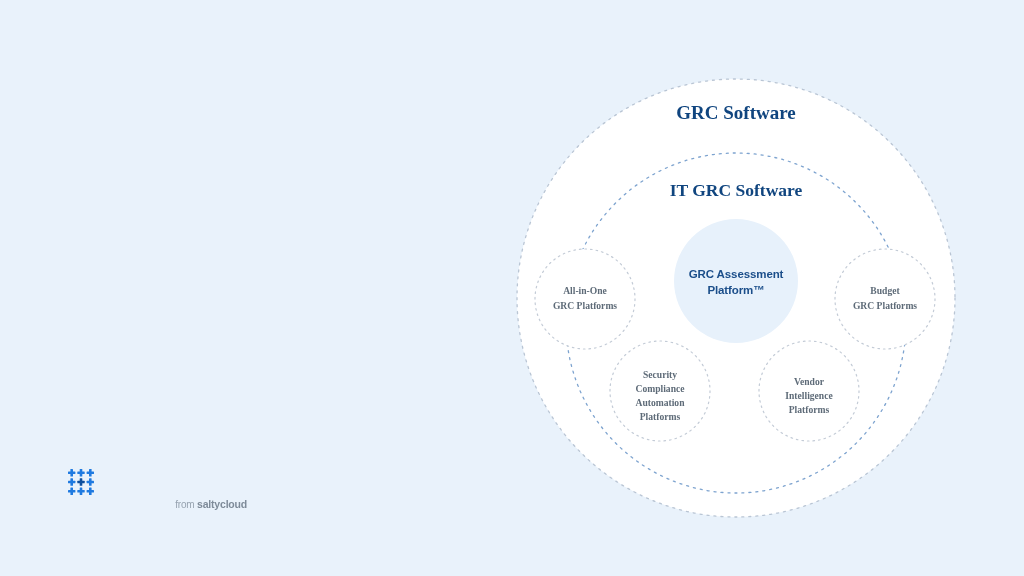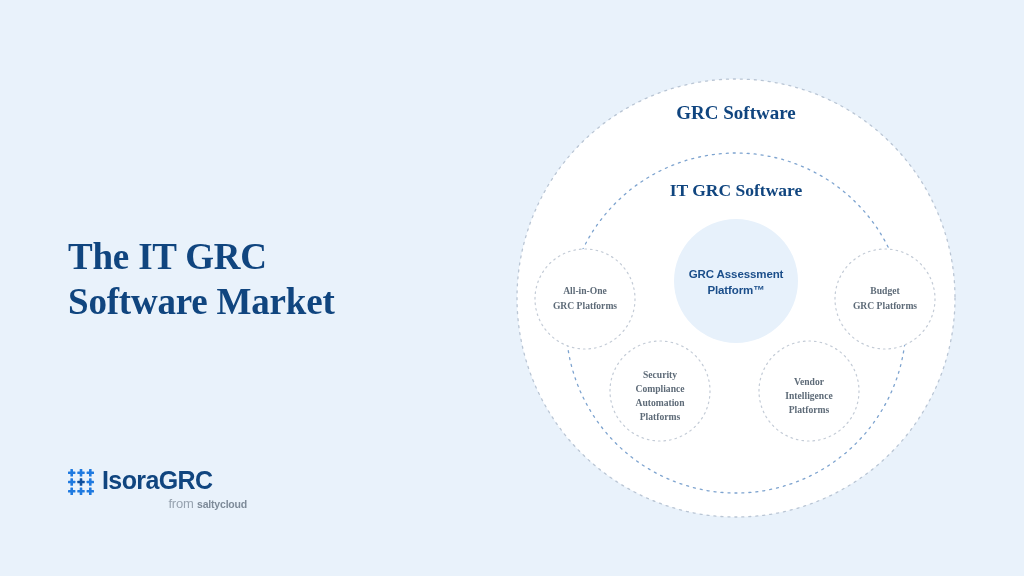--- a/index.html
+++ b/index.html
@@ -58,21 +58,21 @@
     text-align:right;
     font-family:"Liberation Sans", sans-serif;
     font-weight:700;
     font-size:10.5px;
     letter-spacing:-0.2px;
     color:#7e8b99;
     line-height:12px;
   }
   #logo-tagline .from {
     font-weight:400;
-    font-size:13px;
+    font-size:10px;
     color:#97a3b0;
   }
 
   
   #diagram {
     position:absolute;
     left:500px; top:56px;
     width:480px; height:490px;
   }
   #diagram svg { display:block; width:480px; height:490px; }
@@ -102,22 +102,20 @@
     font-weight:700;
     font-size:9.6px;
     fill:#5e6b78;
   }
 </style>
 </head>
 <body>
 
 <div id="left-panel">
 
-  <h1 id="page-title">The IT GRC
-Software Market</h1>
 
   <div id="logo-block">
     <span id="logo-mark">
       <svg viewBox="0 0 26 26" width="26" height="26" aria-hidden="true">
         <g fill="#1f7ae0">
 
           <g transform="translate(0,0)">
               <rect x="2.4" y="0" width="2.6" height="7.4" rx="0.5"></rect>
               <rect x="0" y="2.4" width="7.4" height="2.6" rx="0.5"></rect>
             </g>
@@ -149,21 +147,20 @@
               <rect x="2.4" y="0" width="2.6" height="7.4" rx="0.5"></rect>
               <rect x="0" y="2.4" width="7.4" height="2.6" rx="0.5"></rect>
             </g>
           <g transform="translate(18.6,18.6)">
               <rect x="2.4" y="0" width="2.6" height="7.4" rx="0.5"></rect>
               <rect x="0" y="2.4" width="7.4" height="2.6" rx="0.5"></rect>
             </g>
         </g>
       </svg>
     </span>
-    <span id="logo-wordmark">IsoraGRC</span>
     <span id="logo-tagline"><span class="from">from </span><span>saltycloud</span></span>
   </div>
 </div>
 
 <div id="diagram">
   <svg viewBox="0 0 480 490" xmlns="http://www.w3.org/2000/svg">
 
     <circle cx="236" cy="242" r="219" fill="#ffffff" stroke="#b9c5d4" stroke-width="1.3" stroke-dasharray="2 5" stroke-linecap="round"></circle>
 
     <circle cx="236" cy="267" r="170" fill="none" stroke="#7da3cf" stroke-width="1.3" stroke-dasharray="2 5" stroke-linecap="round"></circle>

